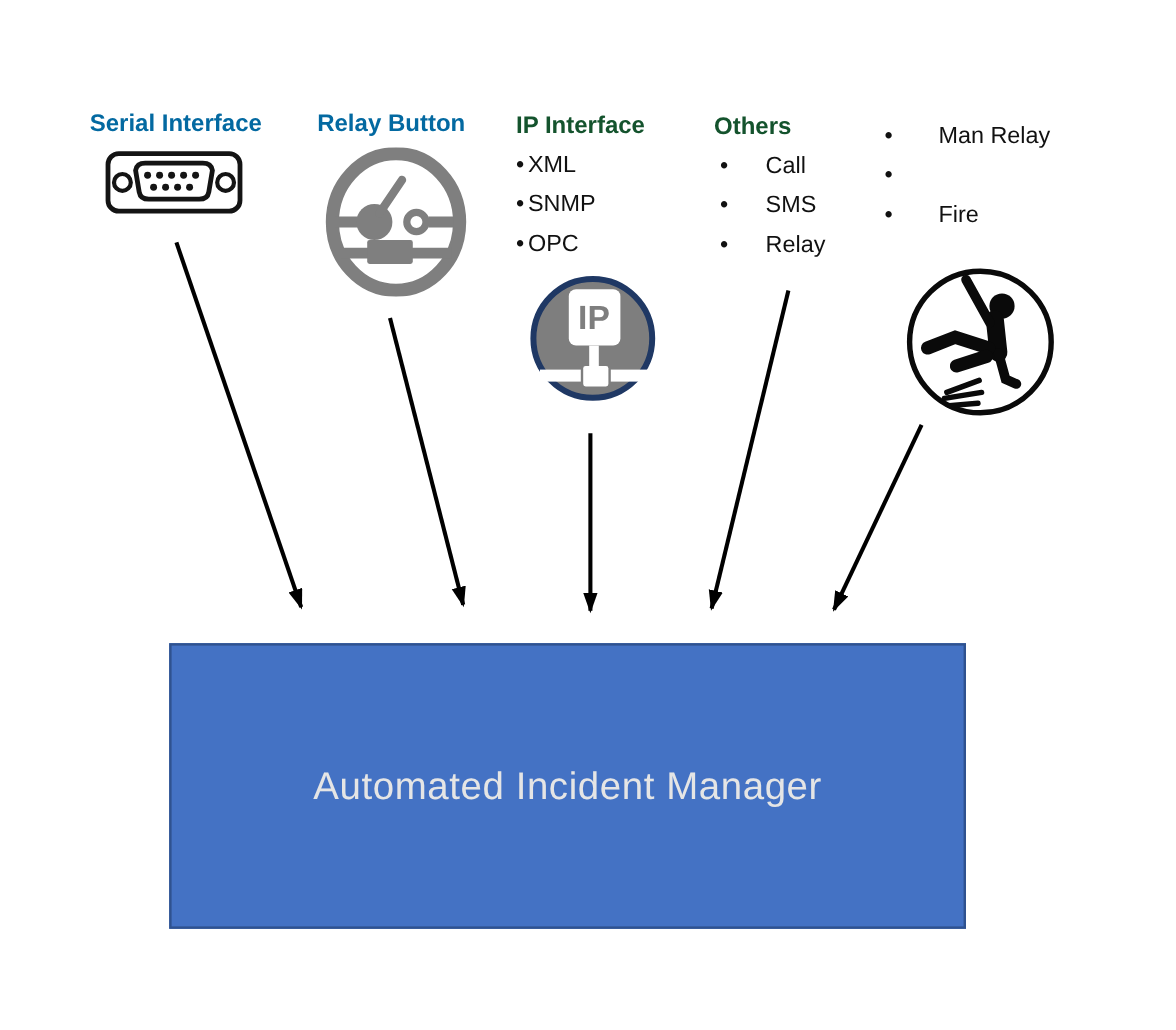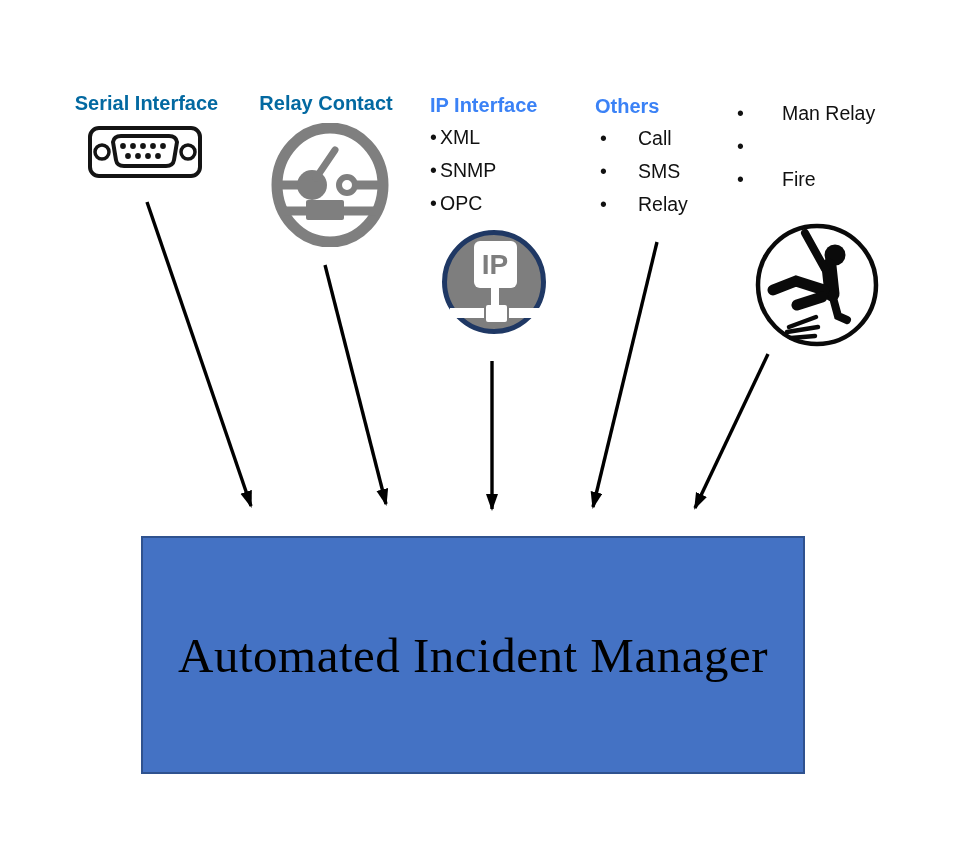--- a/index.html
+++ b/index.html
@@ -6,38 +6,38 @@
   .canvas{
     position:relative;width:980px;height:858px;background:#ffffff;
     font-family:"Liberation Sans",sans-serif;color:#111111;overflow:hidden;
   }
   .abs{position:absolute;}
   .hdr{
     position:absolute;font-weight:bold;font-size:20px;line-height:26px;
     text-align:center;color:#0369a1;white-space:nowrap;
   }
   .col{position:absolute;}
-  .col .hdr2{font-weight:bold;font-size:20px;line-height:26px;color:#3b82f6;white-space:nowrap;}
+  .col .hdr2{font-weight:bold;font-size:20px;line-height:26px;color:#14532d;white-space:nowrap;}
   .list{margin-top:3px;}
   .row{display:flex;align-items:baseline;font-size:19.5px;line-height:33px;white-space:nowrap;}
   
   .row.tight .b{width:10px;display:inline-block;}
   
   .row.sp-others{padding-left:5px;}
   .row.sp-others .b{width:38px;display:inline-block;}
   
   .row.sp-sensor{padding-left:9px;}
   .row.sp-sensor .b{width:45px;display:inline-block;}
   .manager-box{
     position:absolute;left:141px;top:536px;width:660px;height:234px;
     background:#4472C4;border:2px solid #2F528F;
     display:flex;align-items:center;justify-content:center;
   }
   .manager-box span{
-    color:#000000;font-size:49px;letter-spacing:0.5px;white-space:nowrap;font-family:Liberation Serif, serif;
+    color:#e5e5e5;font-size:32px;letter-spacing:0.5px;white-space:nowrap;
   }
 </style>
 </head>
 <body>
 
 <div class="canvas">
 
   <div class="hdr" style="left:58px;top:90px;width:177px">Serial Interface</div>
   <svg class="abs" style="left:87px;top:123px" width="116" height="58" viewBox="0 0 116 58">
     <rect x="3" y="5" width="110" height="48" rx="9" fill="#ffffff" stroke="#141414" stroke-width="4"></rect>
@@ -48,21 +48,21 @@
       <circle cx="46" cy="23" r="2.9" fill="#141414"></circle>
     <circle cx="56" cy="23" r="2.9" fill="#141414"></circle>
       <circle cx="66" cy="23" r="2.9" fill="#141414"></circle>
     <circle cx="76" cy="23" r="2.9" fill="#141414"></circle>
     <circle cx="41" cy="33" r="2.9" fill="#141414"></circle>
       <circle cx="51" cy="33" r="2.9" fill="#141414"></circle>
     <circle cx="61" cy="33" r="2.9" fill="#141414"></circle>
       <circle cx="71" cy="33" r="2.9" fill="#141414"></circle>
   </svg>
 
-  <div class="hdr" style="left:251px;top:90px;width:150px">Relay Contact</div>
+  <div class="hdr" style="left:251px;top:90px;width:150px">Relay Button</div>
   <svg class="abs" style="left:270px;top:123px" width="120" height="124" viewBox="0 0 120 124">
     <g stroke="#7F7F7F" fill="#7F7F7F">
       <ellipse cx="60" cy="62" rx="53" ry="57" fill="none" stroke-width="11"></ellipse>
       <line x1="9" y1="62" x2="34" y2="62" stroke-width="9"></line>
       <circle cx="42" cy="62" r="15" stroke="none"></circle>
       <line x1="46" y1="55" x2="65" y2="27" stroke-width="7" stroke-linecap="round"></line>
       <circle cx="77" cy="62" r="8" fill="none" stroke-width="6"></circle>
       <line x1="87" y1="62" x2="108" y2="62" stroke-width="9"></line>
       <line x1="14" y1="88" x2="106" y2="88" stroke-width="9"></line>
       <rect x="36" y="77" width="38" height="20" rx="2" stroke="none"></rect>

